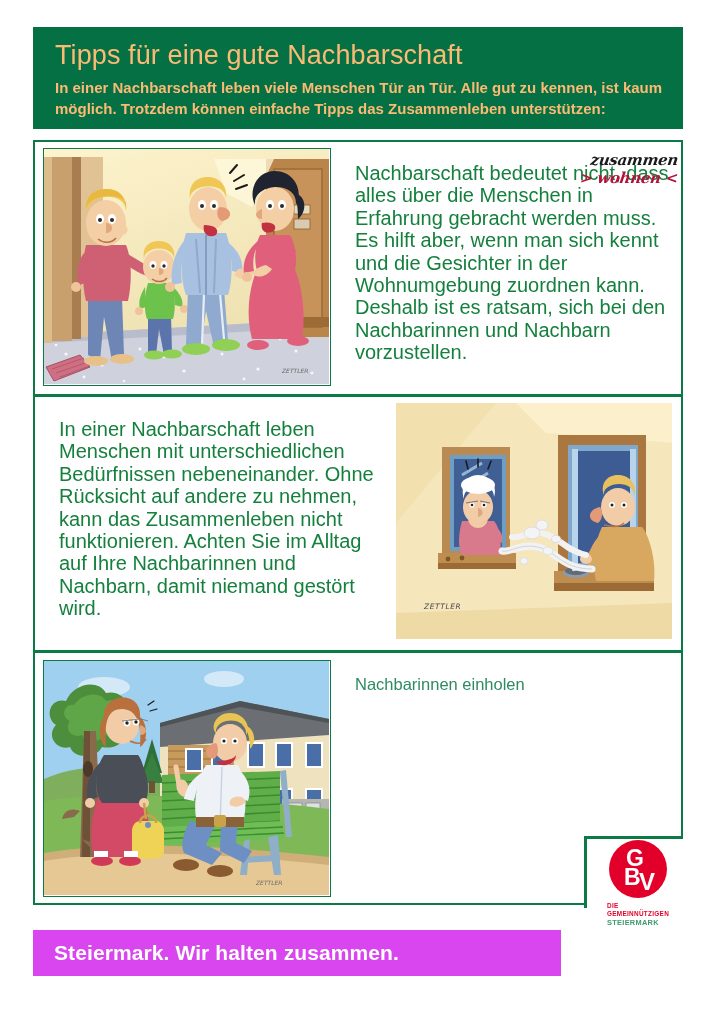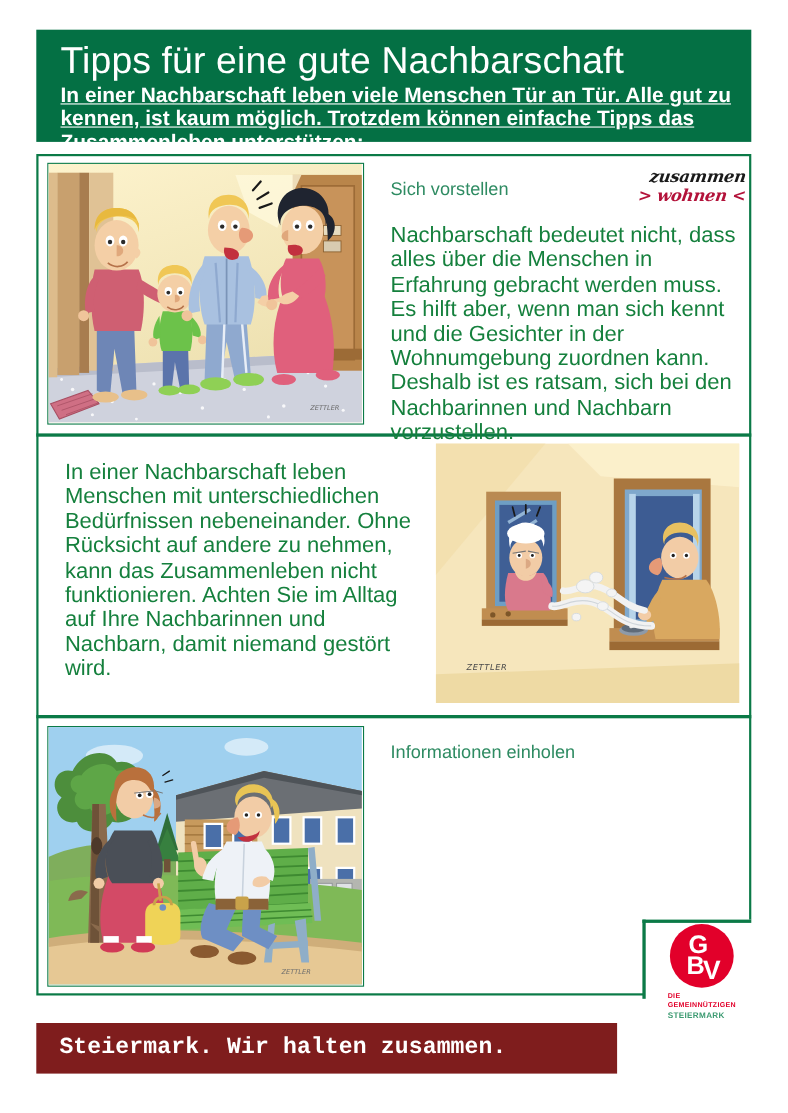--- a/index.html
+++ b/index.html
@@ -28,36 +28,35 @@
     position: absolute;
     left: 33px;
     top: 27px;
     width: 650px;
     height: 102px;
     background: #047044;
     box-sizing: border-box;
     padding: 11px 22px 0 22px;
   }
   .header-title {
-    color: #ffffff;
-    font-size: 34px;
+    color: #fdba74;
+    font-size: 27px;
     font-weight: normal;
     letter-spacing: 0.1px;
     line-height: 34px;
     margin: 0 0 5px 0;
     white-space: nowrap;
   }
   .header-sub {
-    color: #ffffff;
-    font-size: 19px;
+    color: #fdba74;
+    font-size: 15px;
     font-weight: bold;
     line-height: 21px;
     margin: 0;
     width: 610px;
-    text-decoration: underline;
   }
 
   
   .frame {
     position: absolute;
     left: 33px;
     top: 140px;
     width: 650px;
     height: 765px;
     border: 2.5px solid #0b7a47;
@@ -205,22 +204,21 @@
     padding-left: 13px;
   }
 
   
   .footer-bar {
     position: absolute;
     left: 33px;
     top: 930px;
     width: 528px;
     height: 46px;
-    background: #7f1d1d;
-    font-family: Liberation Mono, monospace;
+    background: #d946ef;
   }
   .footer-text {
     color: #ffffff;
     font-size: 21px;
     font-weight: bold;
     line-height: 46px;
     padding-left: 21px;
     white-space: nowrap;
     letter-spacing: 0.1px;
   }
@@ -408,21 +406,20 @@
           <path d="M218 74 C228 72 234 76 230 82 C222 86 216 82 218 74 Z" fill="#c2313f"></path>
           <ellipse cx="214" cy="196" rx="11" ry="5" fill="#e0607c"></ellipse>
           <ellipse cx="254" cy="192" rx="11" ry="5" fill="#e0607c"></ellipse>
         </g>
 
         <text x="238" y="224" font-family="DejaVu Sans, sans-serif" font-size="6" fill="#6b6b6b" font-style="italic">ZETTLER</text>
       </svg>
     </div>
 
     <div class="textcol txt-1">
-      <div class="sec-head">Sich vorstellen</div>
       <div class="sec-body">Nachbarschaft bedeutet nicht, dass alles über die Menschen in Erfahrung gebracht werden muss. Es hilft aber, wenn man sich kennt und die Gesichter in der Wohnumgebung zuordnen kann. Deshalb ist es ratsam, sich bei den Nachbarinnen und Nachbarn vorzustellen.</div>
     </div>
   </div>
 
   <div class="zw-logo">
     <span class="zw-top">zusammen</span>
     <span class="zw-bot">&gt; wohnen &lt;</span>
   </div>
 
   <div class="section sec-2">
@@ -662,21 +659,21 @@
         <g stroke="#1a1a1a" stroke-width="1.2" stroke-linecap="round">
           <path d="M104 44 L110 40"></path>
             <path d="M106 50 L113 48"></path>
         </g>
 
         <text x="212" y="224" font-family="DejaVu Sans, sans-serif" font-size="6" fill="#6b6b6b" font-style="italic">ZETTLER</text>
       </svg>
     </div>
 
     <div class="textcol txt-3">
-      <div class="sec-head">Informationen einholen</div>
+      <div class="sec-head">Nachbarinnen einholen</div>
     </div>
   </div>
 
   <div class="frame-notch"></div>
   <div class="notch-edge-v"></div>
   <div class="notch-edge-h"></div>
 
   <div class="gbv">
     <div class="gbv-circle">
       <svg width="58" height="58" viewBox="0 0 58 58">

